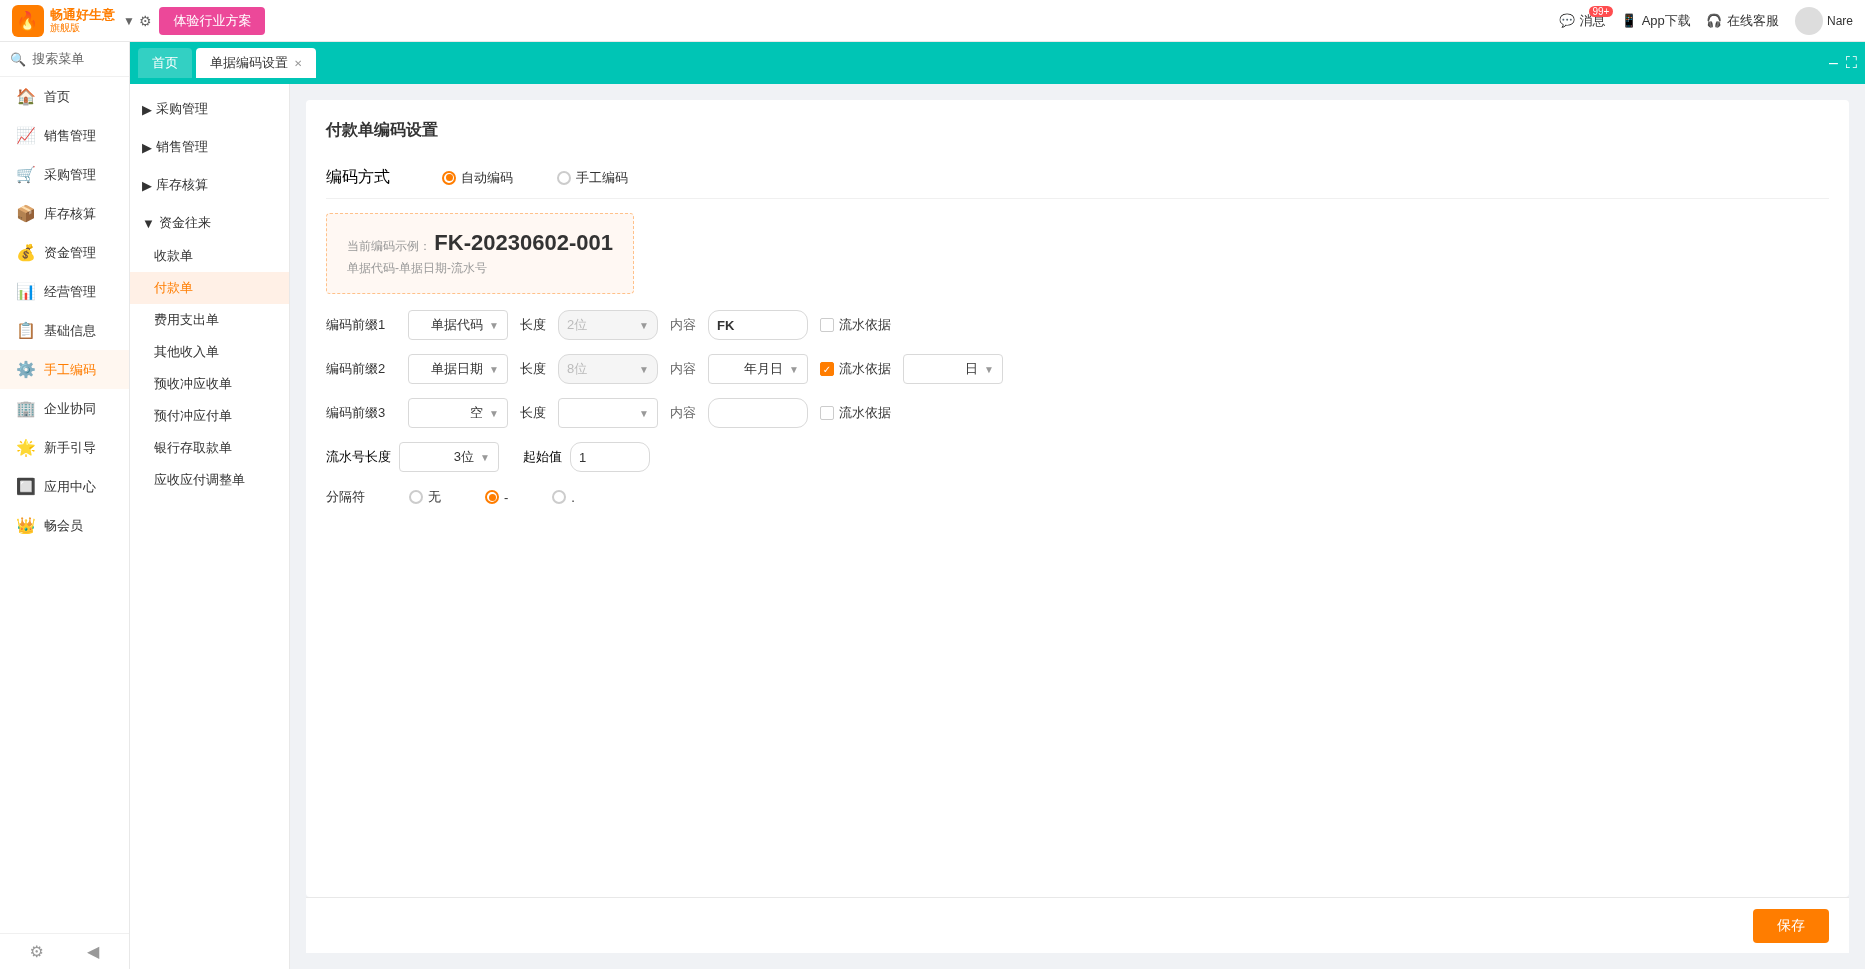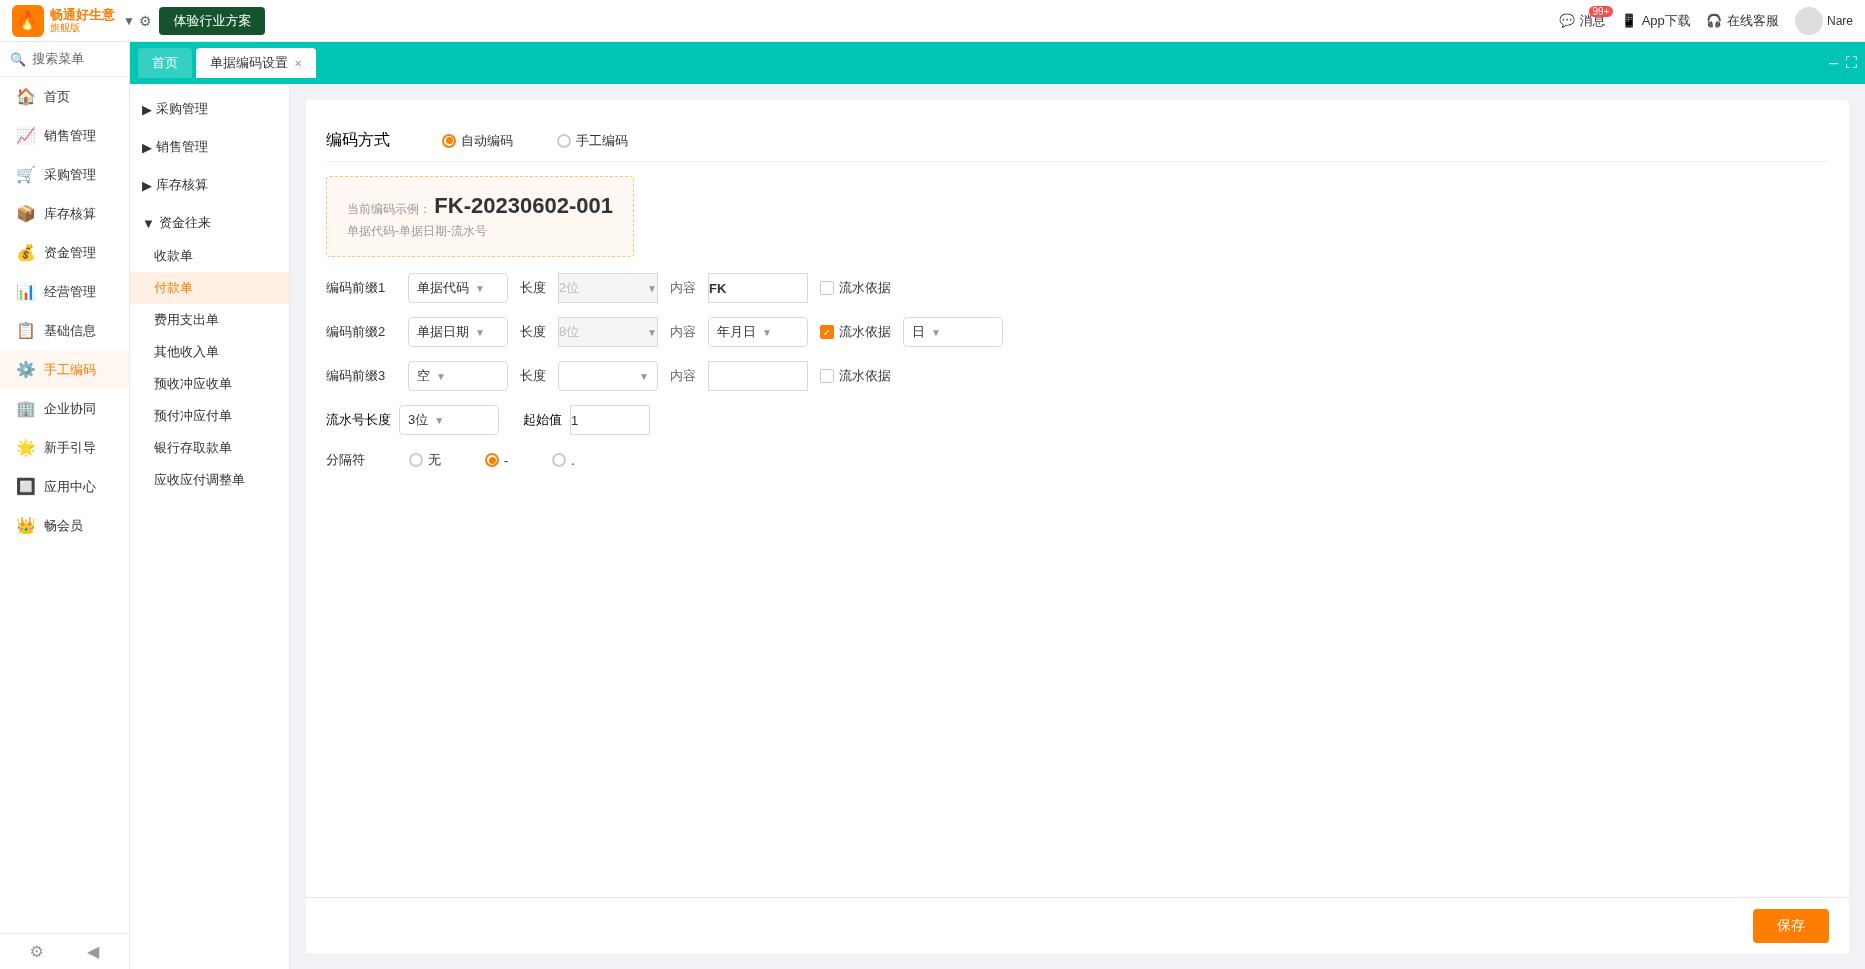--- a/index.html
+++ b/index.html
@@ -18,21 +18,21 @@
     }
     .topbar-left { display: flex; align-items: center; gap: 8px; }
     .topbar-logo { display: flex; align-items: center; gap: 6px; }
     .logo-icon { width: 32px; height: 32px; background: #ff7d00; border-radius: 6px; display: flex; align-items: center; justify-content: center; color: white; font-size: 18px; }
     .logo-text { display: flex; flex-direction: column; line-height: 1.2; }
     .logo-text .main { font-size: 13px; color: #ff7d00; font-weight: bold; }
     .logo-text .sub { font-size: 10px; color: #ff7d00; }
     .topbar-nav { display: flex; align-items: center; gap: 4px; }
     .nav-arrow { font-size: 12px; color: #666; cursor: pointer; }
     .nav-gear { font-size: 14px; color: #666; cursor: pointer; }
-    .btn-experience { background: #14532d; color: white; border: none; border-radius: 4px; padding: 5px 14px; font-size: 13px; cursor: pointer; }
+    .btn-experience { background: #ec4899; color: white; border: none; border-radius: 4px; padding: 5px 14px; font-size: 13px; cursor: pointer; }
     .topbar-right { display: flex; align-items: center; gap: 16px; }
     .topbar-right-item { display: flex; align-items: center; gap: 4px; font-size: 13px; color: #333; cursor: pointer; position: relative; }
     .badge { background: #ff4d4f; color: white; border-radius: 8px; font-size: 10px; padding: 0 4px; position: absolute; top: -6px; right: -8px; }
     .user-avatar { width: 28px; height: 28px; background: #ddd; border-radius: 50%; }
     .user-name { font-size: 12px; color: #333; }
 
     
     .main-layout { display: flex; flex: 1; overflow: hidden; }
 
     
@@ -208,34 +208,34 @@
       color: #333;
     }
     .config-label { width: 70px; flex-shrink: 0; }
     .select-box {
       height: 30px;
       border: 1px solid #d9d9d9;
       border-radius: 4px;
       padding: 0 8px;
       display: flex;
       align-items: center;
-      justify-content: flex-start;
+      justify-content: flex-end;
       cursor: pointer;
       background: #fff;
       min-width: 100px;
       font-size: 13px;
       color: #333;
       gap: 6px;
     }
     .select-box .arrow { color: #999; font-size: 10px; }
     .input-box {
       height: 30px;
       border: 1px solid #d9d9d9;
-      border-radius: 0;
-      padding: 0 0;
+      border-radius: 11px;
+      padding: 0 8px;
       font-size: 13px;
       color: #333;
       background: #fff;
       outline: none;
     }
     .input-box.disabled { background: #f5f5f5; color: #bbb; }
     .content-label { color: #666; }
 
     
     .serial-row {
@@ -423,20 +423,21 @@
           <div class="sec-menu-item">预付冲应付单</div>
           <div class="sec-menu-item">银行存取款单</div>
           <div class="sec-menu-item">应收应付调整单</div>
         </div>
       </div>
 
       <div class="page-content">
         <div class="page-card">
 
           
+          <div class="page-title">付款单编码设置</div>
 
           
           <div class="coding-mode-row">
             <span>编码方式</span>
             <div class="radio-group">
               <label class="radio-item">
                 <div class="radio-circle checked"></div>
                 <span>自动编码</span>
               </label>
               <label class="radio-item">

